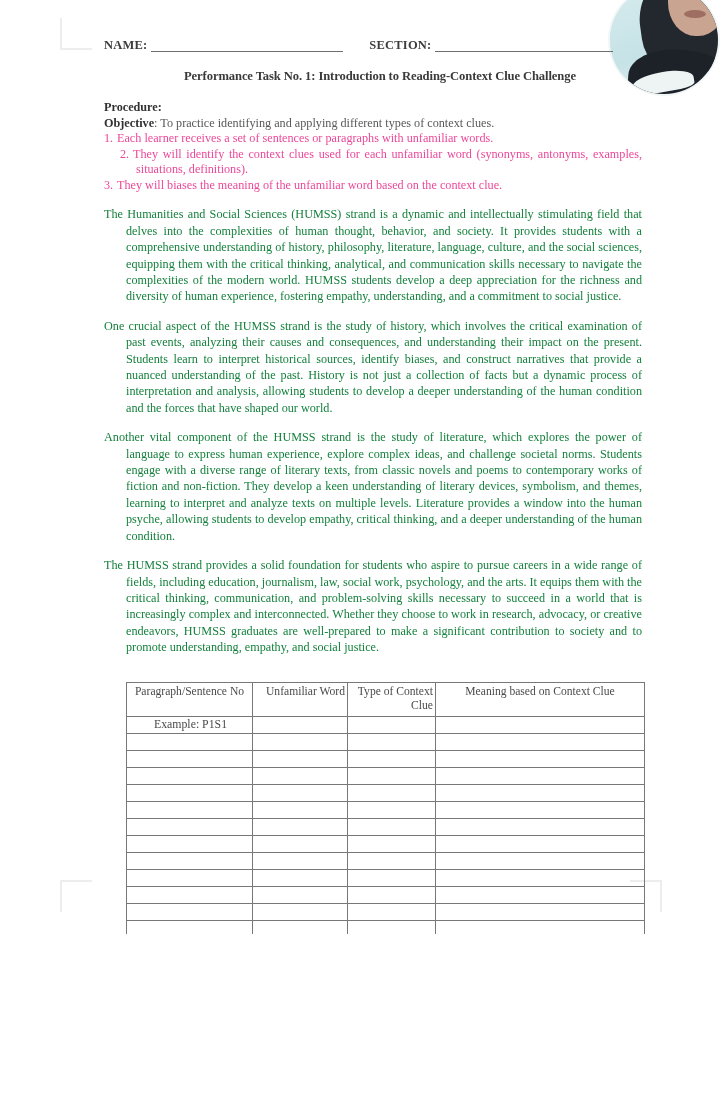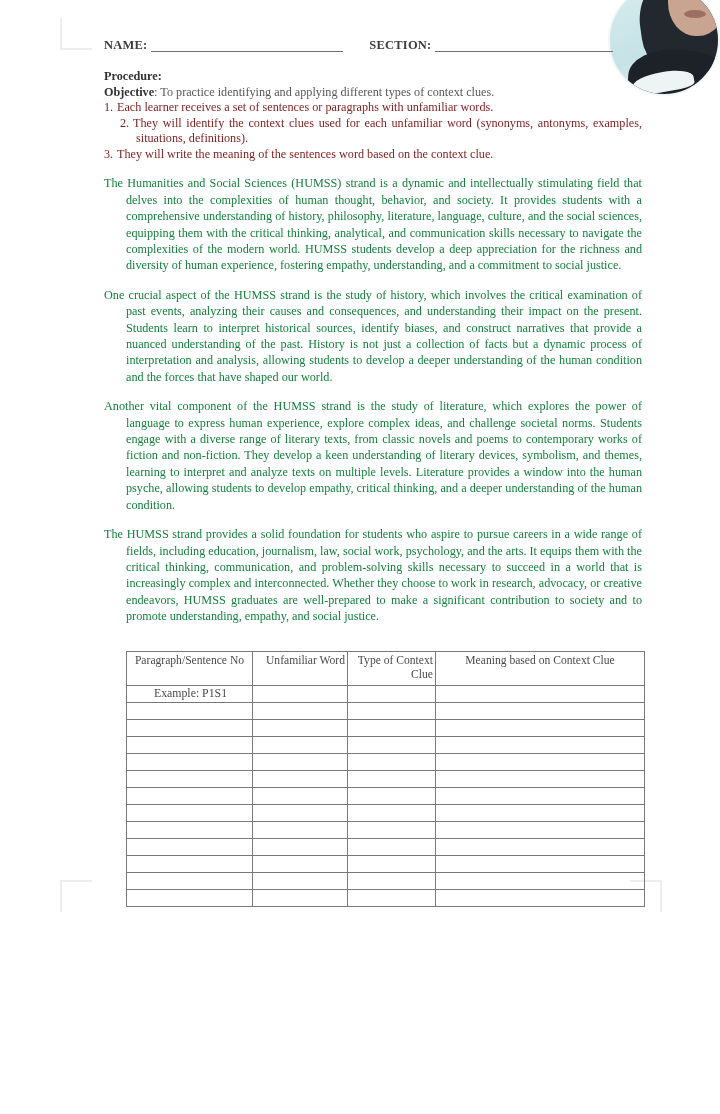--- a/index.html
+++ b/index.html
@@ -133,21 +133,21 @@
   .meta-line b { color: #323232; }
 
   ol.proc {
     list-style: none;
     margin: 0;
     padding: 0;
   }
   ol.proc li {
     font-size: 12.2px;
     line-height: 15.6px;
-    color: #7f1d1d;
+    color: #ec4899;
     text-align: justify;
     padding-left: 16px;
     text-indent: -16px;
     margin-bottom: 0;
   }
   ol.proc li .num { display: inline-block; width: 13px; text-indent: 0; }
   ol.proc li.wrap-in { padding-left: 32px; text-indent: -16px; }
 
   p.body-para {
     font-size: 12.2px;
@@ -230,38 +230,39 @@
   <div id="sheet">
 
     <div class="namerow">
       <span class="lbl">NAME:</span>
       <span class="rule rule-name"></span>
       <span class="gap"></span>
       <span class="lbl">SECTION:</span>
       <span class="rule rule-section"></span>
     </div>
 
+    <div class="doc-title">Performance Task No. 1: Introduction to Reading-Context Clue Challenge</div>
 
     <p class="meta-line">
       <b>Procedure:</b>
     </p>
 
     <p class="meta-line">
       <b>Objective</b><span>: </span><span>To practice identifying and applying different types of context clues.</span>
     </p>
 
     <ol class="proc">
       <li>
         <span class="num">1.</span><span>Each learner receives a set of sentences or paragraphs with unfamiliar words.</span>
       </li>
       <li class="wrap-in">
         <span class="num">2.</span><span>They will identify the context clues used for each unfamiliar word (synonyms, antonyms, examples, situations, definitions).</span>
       </li>
       <li>
-        <span class="num">3.</span><span>They will write the meaning of the sentences word based on the context clue.</span>
+        <span class="num">3.</span><span>They will biases the meaning of the unfamiliar word based on the context clue.</span>
       </li>
     </ol>
 
     <p class="body-para">The Humanities and Social Sciences (HUMSS) strand is a dynamic and intellectually stimulating field that delves into the complexities of human thought, behavior, and society.  It provides students with a comprehensive understanding of history, philosophy, literature, language, culture, and the social sciences, equipping them with the critical thinking, analytical, and communication skills necessary to navigate the complexities of the modern world.  HUMSS students develop a deep appreciation for the richness and diversity of human experience, fostering empathy, understanding, and a commitment to social justice.</p>
     <p class="body-para">One crucial aspect of the HUMSS strand is the study of history, which involves the critical examination of past events, analyzing their causes and consequences, and understanding their impact on the present.  Students learn to interpret historical sources, identify biases, and construct narratives that provide a nuanced understanding of the past.  History is not just a collection of facts but a dynamic process of interpretation and analysis, allowing students to develop a deeper understanding of the human condition and the forces that have shaped our world.</p>
     <p class="body-para">Another vital component of the HUMSS strand is the study of literature, which explores the power of language to express human experience, explore complex ideas, and challenge societal norms.  Students engage with a diverse range of literary texts, from classic novels and poems to contemporary works of fiction and non-fiction.  They develop a keen understanding of literary devices, symbolism, and themes, learning to interpret and analyze texts on multiple levels.  Literature provides a window into the human psyche, allowing students to develop empathy, critical thinking, and a deeper understanding of the human condition.</p>
     <p class="body-para">The HUMSS strand provides a solid foundation for students who aspire to pursue careers in a wide range of fields, including education, journalism, law, social work, psychology, and the arts.  It equips them with the critical thinking, communication, and problem-solving skills necessary to succeed in a world that is increasingly complex and interconnected.  Whether they choose to work in research, advocacy, or creative endeavors, HUMSS graduates are well-prepared to make a significant contribution to society and to promote understanding, empathy, and social justice.</p>
 
     <table class="ctable">
       <colgroup>

